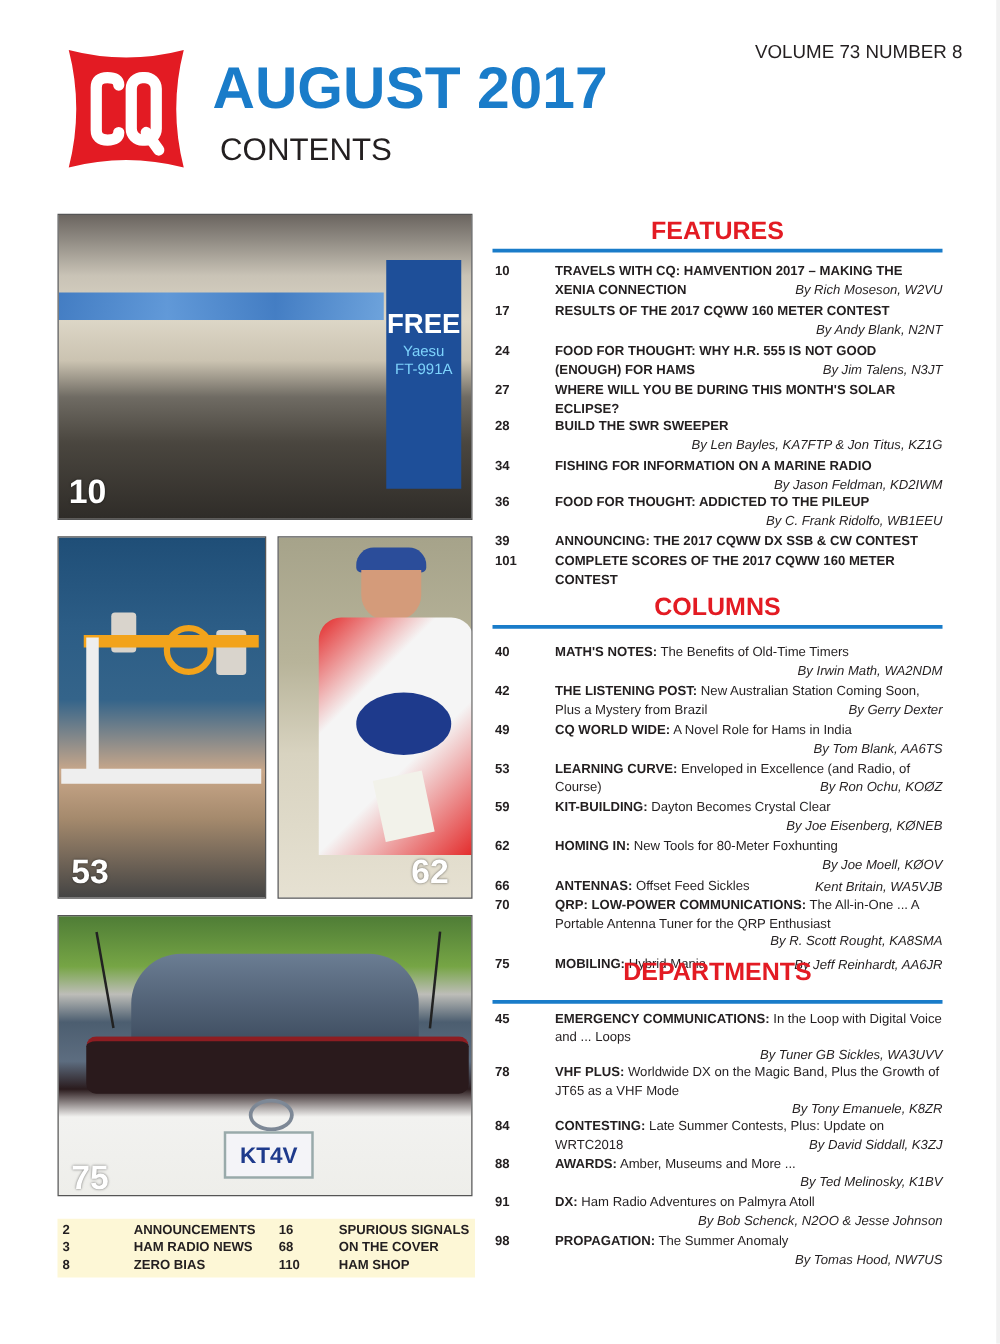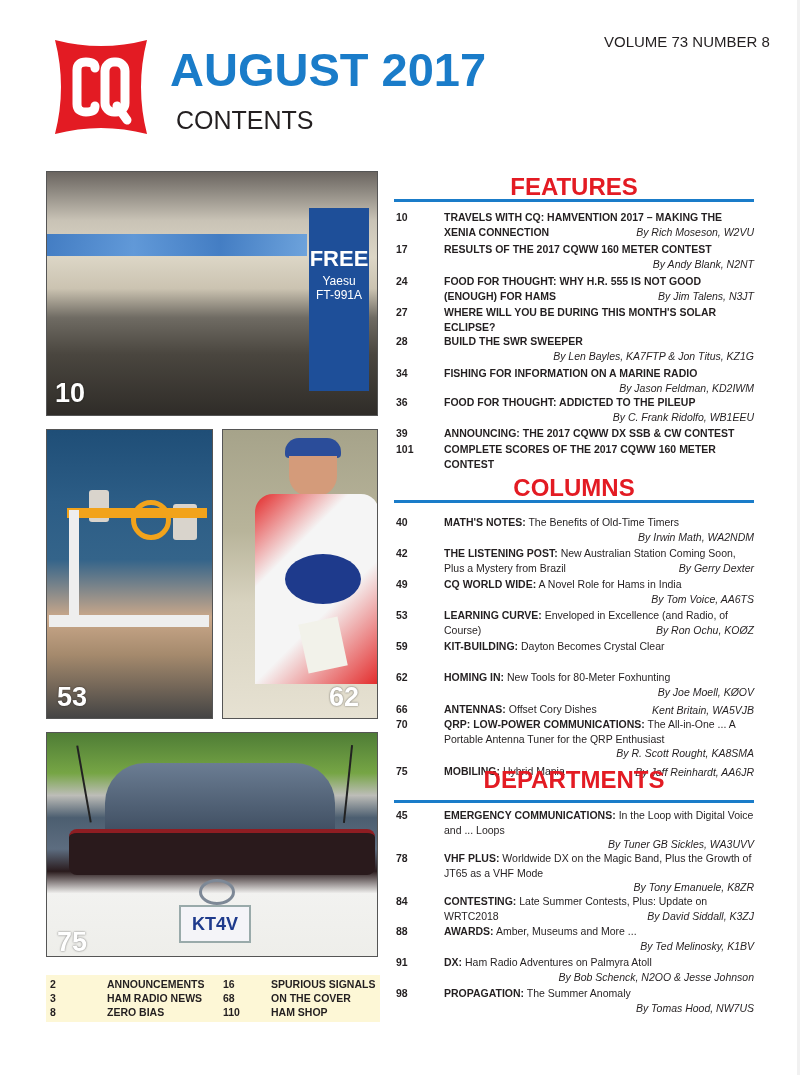--- a/index.html
+++ b/index.html
@@ -46,21 +46,21 @@
 
   
   .dept-box {
     position: absolute; left: 46px; top: 975px; width: 334px; height: 47px; background: #fdf7d6;
   }
   .dept-row { position: absolute; font-size: 10.5px; font-weight: bold; line-height: 1; color: #231f20; }
 
   
   .section-title {
     position: absolute; left: 394px; width: 360px; text-align: center; color: #e31b23;
-    font-weight: bold; font-size: 24px; line-height: 1;
+    font-weight: bold; font-size: 20px; line-height: 1;
   }
   .rule { position: absolute; left: 394px; width: 360px; height: 3px; background: #1a7cc9; }
   .entry { position: absolute; left: 396px; width: 360px; font-size: 10.5px; line-height: 14.5px; color: #231f20; }
   .entry .pg { position: absolute; left: 0; top: 0; font-weight: bold; }
   .entry .body { position: absolute; left: 48px; top: 0; width: 310px; }
   .entry .ttl { font-weight: bold; }
   .entry .sub { font-weight: normal; }
   .entry .by { font-style: italic; display: block; text-align: right; }
   .entry .by.inline { position: absolute; right: 0; bottom: 0; display: inline; }
 </style>
@@ -79,21 +79,21 @@
   <text x="48" y="0" font-size="1" fill="none">CQ</text>
 </svg>
 <div class="issue-title">AUGUST 2017</div>
 <div class="contents-label">CONTENTS</div>
 <div class="volume">VOLUME 73 NUMBER 8</div>
 
 <div class="photo photo-10">
   <div style="position:absolute;left:0;top:62px;width:260px;height:22px;background:linear-gradient(90deg,#2a6fc4,#4c8fdc,#2a6fc4,#5a9ae0);opacity:.85"></div>
   <div style="position:absolute;right:8px;top:36px;width:60px;height:183px;background:#1e4f99">
     <div style="color:#fff;font-weight:bold;font-size:22px;text-align:center;margin-top:40px;line-height:1">FREE</div>
-    <div style="color:#ffffff;font-size:12px;text-align:center;margin-top:4px;line-height:1.2">Yaesu<br>FT-991A</div>
+    <div style="color:#7dd3fc;font-size:12px;text-align:center;margin-top:4px;line-height:1.2">Yaesu<br>FT-991A</div>
   </div>
   <div class="num" style="left:8px;top:208px">10</div>
 </div>
 
 <div class="photo photo-53">
   <div style="position:absolute;left:42px;top:60px;width:20px;height:32px;background:#d9d4cc;border-radius:3px"></div>
   <div style="position:absolute;left:84px;top:70px;width:30px;height:30px;border:5px solid #f2a31b;border-radius:50%"></div>
   <div style="position:absolute;left:126px;top:74px;width:24px;height:36px;background:#d9d4cc;border-radius:3px"></div>
   <div style="position:absolute;left:20px;top:78px;width:140px;height:10px;background:#f2a31b"></div>
   <div style="position:absolute;left:22px;top:80px;width:10px;height:110px;background:#eee"></div>
@@ -206,37 +206,37 @@
 <div class="entry" style="top:515px">
   <span class="pg">40</span>
   <div class="body"><span class="ttl">MATH'S NOTES:</span> <span class="sub">The Benefits of Old-Time Timers</span><span class="by">By Irwin Math, WA2NDM</span></div>
 </div>
 <div class="entry" style="top:546px">
   <span class="pg">42</span>
   <div class="body" style="height:29px"><span class="ttl">THE LISTENING POST:</span> <span class="sub">New Australian Station Coming Soon, Plus a Mystery from Brazil</span><span class="by inline">By Gerry Dexter</span></div>
 </div>
 <div class="entry" style="top:577px">
   <span class="pg">49</span>
-  <div class="body"><span class="ttl">CQ WORLD WIDE:</span> <span class="sub">A Novel Role for Hams in India</span><span class="by">By Tom Voice, AA6TS</span></div>
+  <div class="body"><span class="ttl">CQ WORLD WIDE:</span> <span class="sub">A Novel Role for Hams in India</span><span class="by">By Tom Blank, AA6TS</span></div>
 </div>
 <div class="entry" style="top:608px">
   <span class="pg">53</span>
   <div class="body" style="height:29px"><span class="ttl">LEARNING CURVE:</span> <span class="sub">Enveloped in Excellence (and Radio, of Course)</span><span class="by inline">By Ron Ochu, KOØZ</span></div>
 </div>
 <div class="entry" style="top:639px">
   <span class="pg">59</span>
-  <div class="body"><span class="ttl">KIT-BUILDING:</span> <span class="sub">Dayton Becomes Crystal Clear</span></div>
+  <div class="body"><span class="ttl">KIT-BUILDING:</span> <span class="sub">Dayton Becomes Crystal Clear</span><span class="by">By Joe Eisenberg, KØNEB</span></div>
 </div>
 <div class="entry" style="top:670px">
   <span class="pg">62</span>
   <div class="body"><span class="ttl">HOMING IN:</span> <span class="sub">New Tools for 80-Meter Foxhunting</span><span class="by">By Joe Moell, KØOV</span></div>
 </div>
 <div class="entry" style="top:702px">
   <span class="pg">66</span>
-  <div class="body" style="height:15px"><span class="ttl">ANTENNAS:</span> <span class="sub">Offset Cory Dishes</span><span class="by inline">Kent Britain, WA5VJB</span></div>
+  <div class="body" style="height:15px"><span class="ttl">ANTENNAS:</span> <span class="sub">Offset Feed Sickles</span><span class="by inline">Kent Britain, WA5VJB</span></div>
 </div>
 <div class="entry" style="top:717px">
   <span class="pg">70</span>
   <div class="body"><span class="ttl">QRP: LOW-POWER COMMUNICATIONS:</span> <span class="sub">The All-in-One ... A Portable Antenna Tuner for the QRP Enthusiast</span><span class="by">By R. Scott Rought, KA8SMA</span></div>
 </div>
 <div class="entry" style="top:764px">
   <span class="pg">75</span>
   <div class="body" style="height:15px"><span class="ttl">MOBILING:</span> <span class="sub">Hybrid Mania</span><span class="by inline">By Jeff Reinhardt, AA6JR</span></div>
 </div>
 

